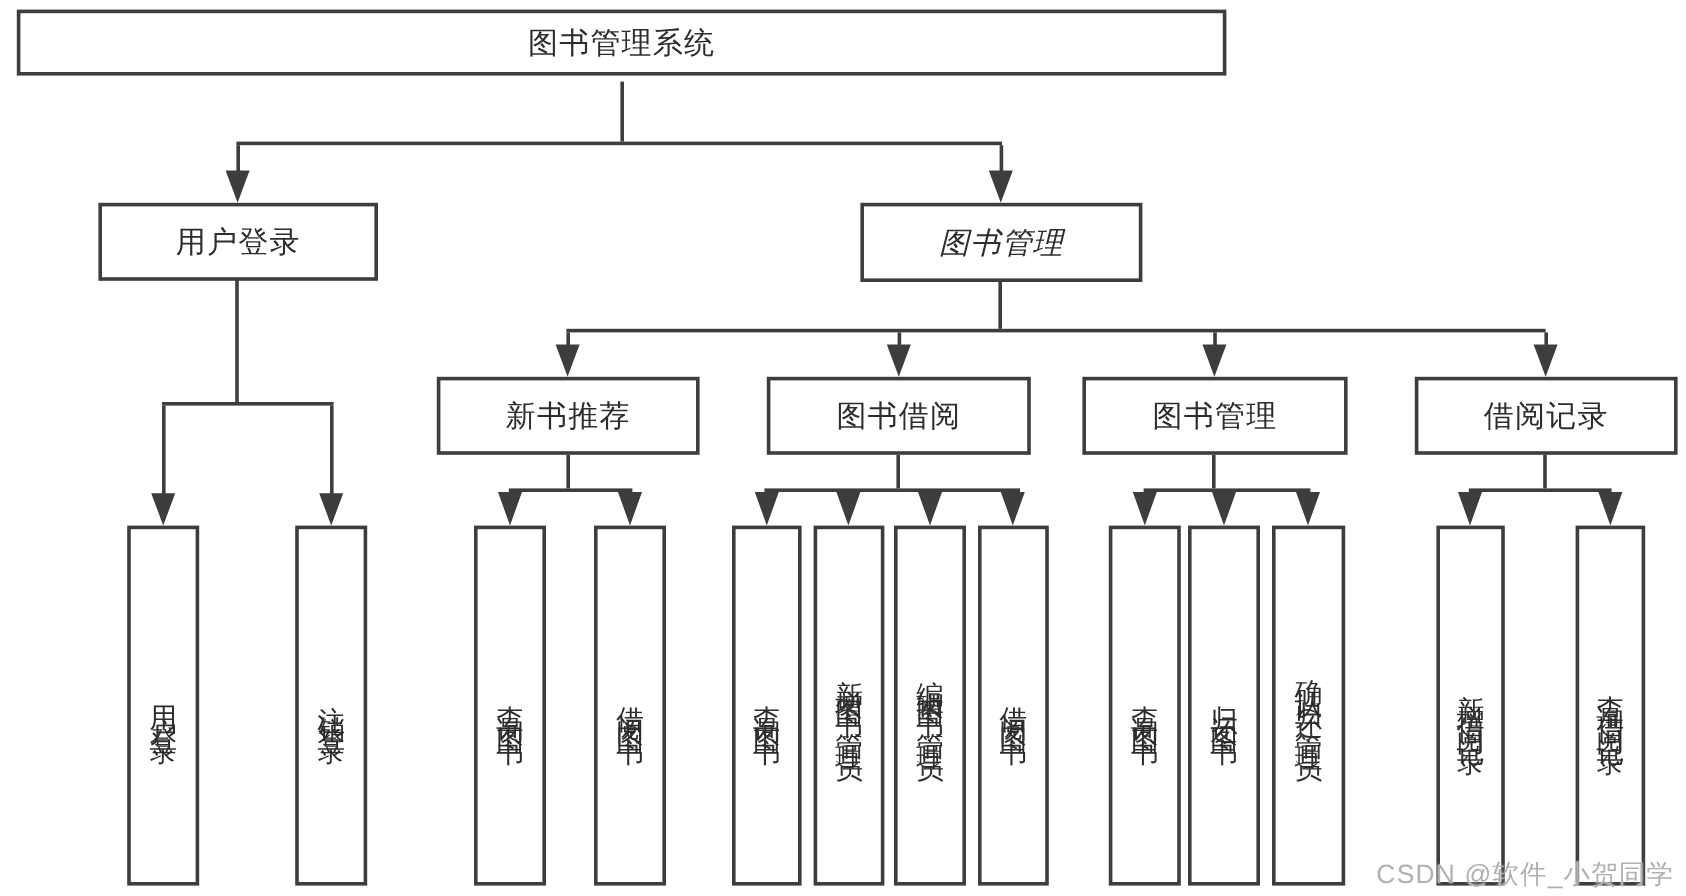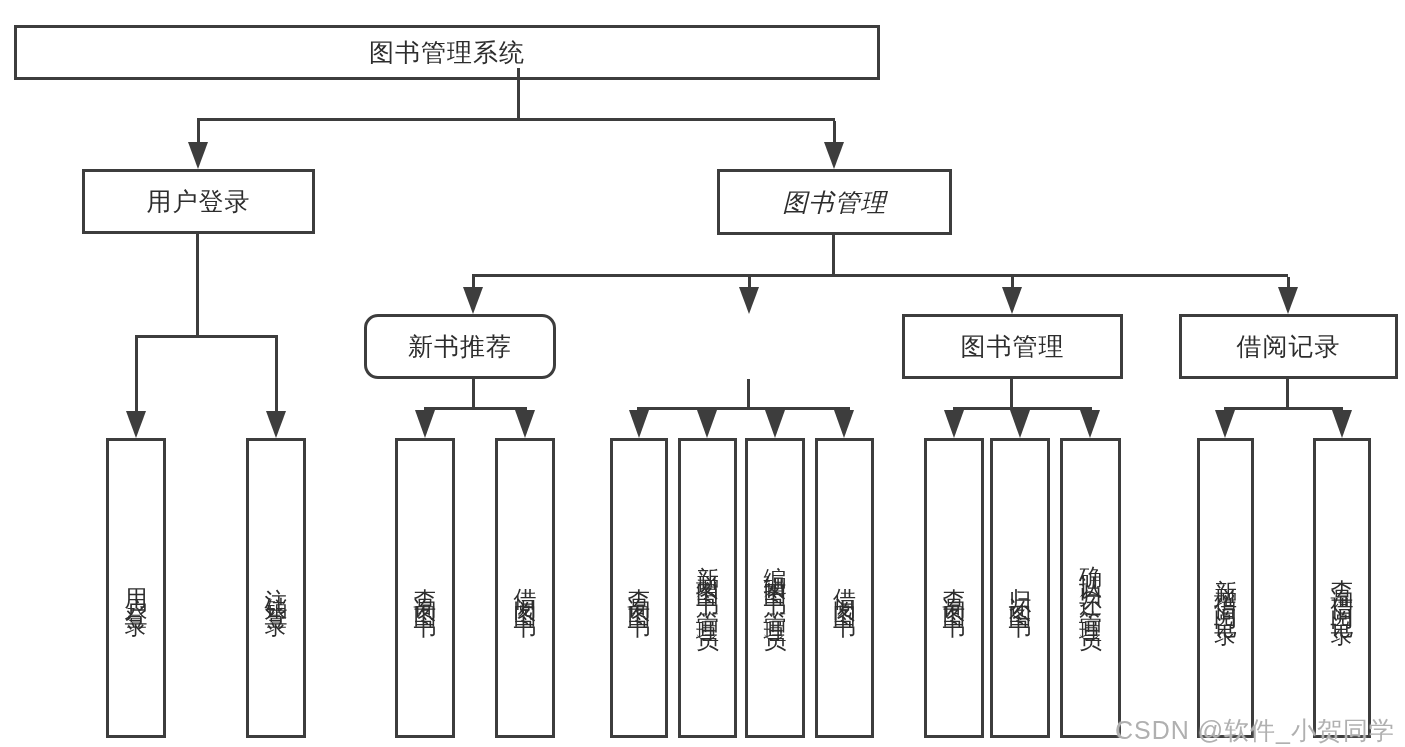--- a/index.html
+++ b/index.html
@@ -49,38 +49,39 @@
     width: 0; height: 0;
     border-left: 10px solid transparent;
     border-right: 10px solid transparent;
     border-top: 27px solid var(--line, #3d3d3d);
   }
   .tri.big { border-top-width: 28px; }
   #watermark {
     position: absolute;
     top: 714px;
     right: 10px;
-    font-size: 25px;
+    font-size: 22px;
     letter-spacing: 1px;
     color: var(--watermark, #b0b0b0);
     text-shadow: 0 0 2px #ffffff;
     z-index: 5;
   }
 </style>
 </head>
 <body>
 
 <div id="canvas">
 
-  <div class="box" style="left:14px; top:25px; width:866px; height:55px;">图书管理系统</div>
+  <div class="box" style="left:14px; top:8px; width:1008px; height:55px;">图书管理系统</div>
 
   <div class="box" style="left:82px; top:169px; width:233px; height:65px;">用户登录</div>
   <div class="box" style="left:717px; top:169px; width:235px; height:66px;font-style:italic;">图书管理</div>
 
-  <div class="box" style="left:364px; top:314px; width:192px; height:65px;border-radius:14px;">新书推荐</div>
+  <div class="box" style="left:364px; top:314px; width:219px; height:65px;">新书推荐</div>
+  <div class="box" style="left:639px; top:314px; width:220px; height:65px;">图书借阅</div>
   <div class="box" style="left:902px; top:314px; width:221px; height:65px;">图书管理</div>
   <div class="box" style="left:1179px; top:314px; width:219px; height:65px;">借阅记录</div>
 
   <div class="vbox" style="left:106px; top:438px; width:60px; height:300px;">
     <span>用户登录</span>
   </div>
   <div class="vbox" style="left:246px; top:438px; width:60px; height:300px;">
     <span>注销登录</span>
   </div>
 

